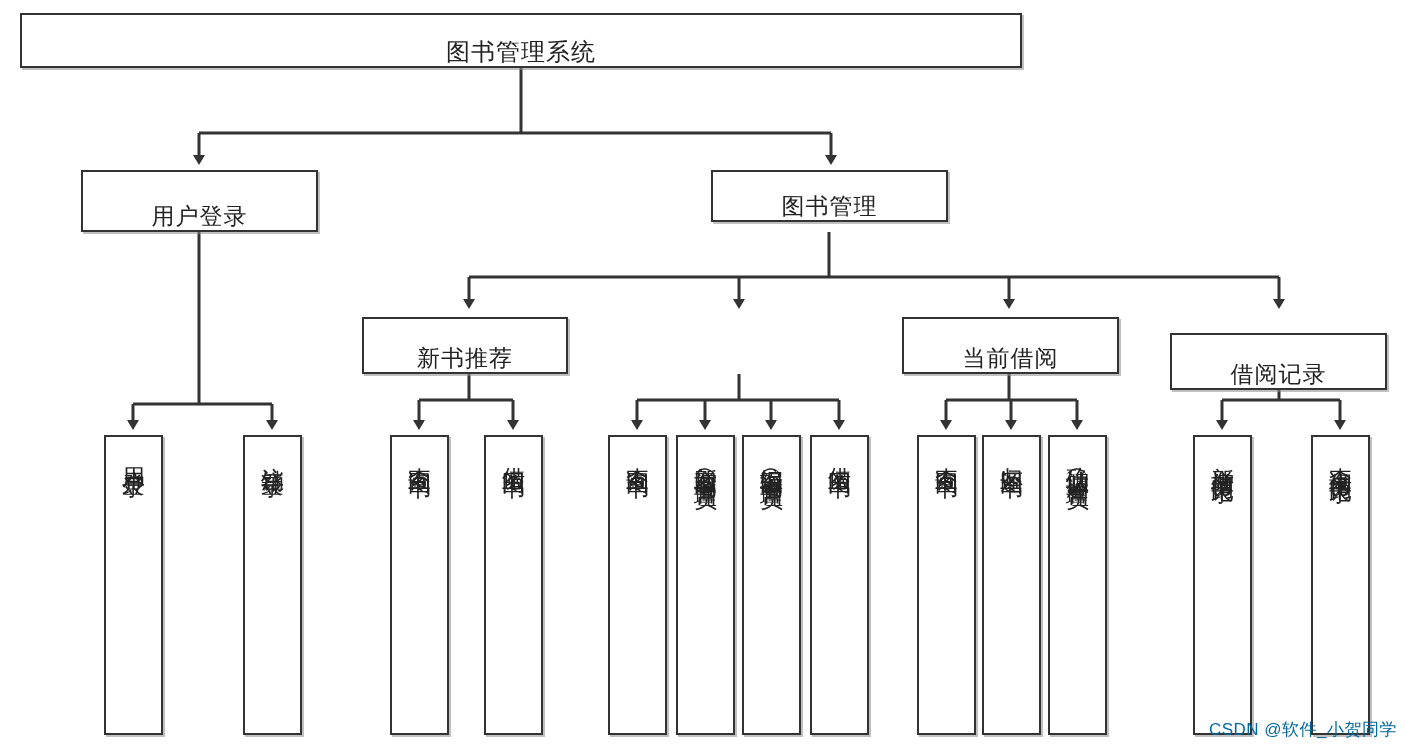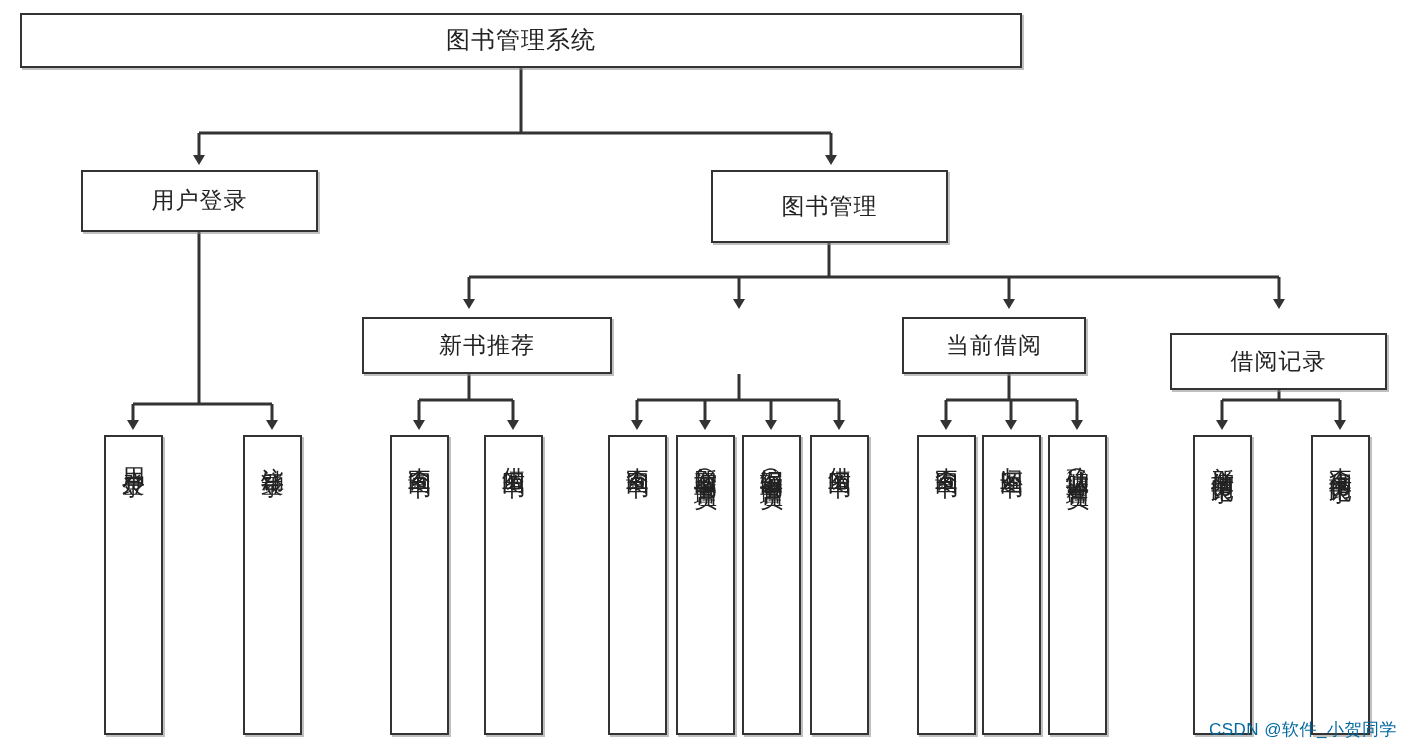--- a/index.html
+++ b/index.html
@@ -25,21 +25,21 @@
     width: 1405px;
     height: 747px;
     pointer-events: none;
   }
   .node {
     position: absolute;
     box-sizing: border-box;
     background: #ffffff;
     border: 2px solid #333333;
     display: flex;
-    align-items: center;
+    align-items: flex-end;
     justify-content: center;
     color: #222222;
     text-align: center;
     line-height: 1.12;
   }
   .node.shadowed {
     box-shadow: 2px 2px 0 0 rgba(140,140,140,0.55);
   }
   .node-label {
     display: block;
@@ -131,30 +131,30 @@
   </svg>
 
   <div class="node h shadowed" id="node-root" style="left:20px; top:13px; width:1002px; height:55px;">
     <span class="node-label">图书管理系统</span>
   </div>
 
   <div class="node h shadowed" style="left:81px; top:170px; width:237px; height:62px;">
     <span class="node-label">用户登录</span>
   </div>
 
-  <div class="node h shadowed" style="left:711px; top:170px; width:237px; height:73px;">
+  <div class="node h shadowed" style="left:711px; top:170px; width:237px; height:52px;">
     <span class="node-label">图书管理</span>
   </div>
 
-  <div class="node h shadowed" style="left:362px; top:317px; width:250px; height:57px;">
+  <div class="node h shadowed" style="left:362px; top:317px; width:206px; height:57px;">
     <span class="node-label">新书推荐</span>
   </div>
 
 
-  <div class="node h shadowed" style="left:902px; top:317px; width:184px; height:57px;">
+  <div class="node h shadowed" style="left:902px; top:317px; width:217px; height:57px;">
     <span class="node-label">当前借阅</span>
   </div>
 
   <div class="node h shadowed" style="left:1170px; top:333px; width:217px; height:57px;">
     <span class="node-label">借阅记录</span>
   </div>
 
   <div class="node v shadowed" style="left:104px; top:435px; width:59px; height:300px;">
     <span class="node-label">用户登录</span>
   </div>

